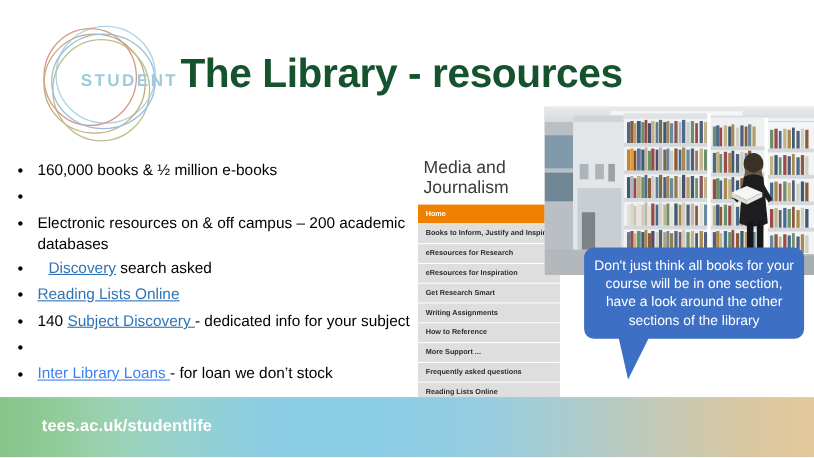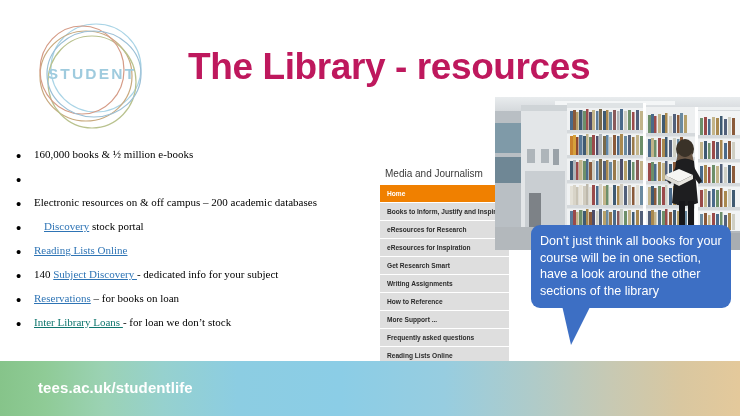--- a/index.html
+++ b/index.html
@@ -23,37 +23,37 @@
     top: 18px;
     width: 140px;
     height: 118px;
   }
   #logo svg { display: block; width: 140px; height: 118px; }
   .logo-text {
     position: absolute;
     left: 0;
     top: 46px;
     width: 140px;
-    text-align: center;
+    text-align: right;
     color: #9FCBDE;
     font-family: "Liberation Sans", sans-serif;
     font-weight: bold;
     font-size: 15.5px;
     letter-spacing: 2.2px;
     line-height: 19px;
   }
 
   
   #title {
     position: absolute;
-    left: 188px;
+    left: 164px;
     top: 46px;
     font-size: 37px;
     font-weight: bold;
-    color: #be185d;
+    color: #14532d;
     letter-spacing: -0.4px;
     white-space: nowrap;
     font-family: "Liberation Sans", sans-serif;
   }
 
   
   #bullets {
     position: absolute;
     left: 14px;
     top: 145px;
@@ -67,45 +67,44 @@
   .bullet-dot {
     width: 18px;
     min-width: 18px;
     color: #000;
     font-size: 15px;
     line-height: 21px;
     text-align: left;
     padding-left: 2px;
   }
   .bullet-text {
-    font-size: 11px;
+    font-size: 14px;
     line-height: 19px;
     color: #000000;
-    font-family: Liberation Serif, serif;
+    font-family: Liberation Sans, sans-serif;
   }
   .lnk {
     color: #2E74B5;
     text-decoration: underline;
   }
 
   
   #menu-panel {
     position: absolute;
     left: 380px;
     top: 137px;
     width: 129px;
     height: 219px;
     background: #ffffff;
   }
   #menu-title {
-    font-size: 10px;
+    font-size: 16px;
     color: #3a3a3a;
     padding: 7px 0 6px 5px;
     font-family: "Liberation Sans", sans-serif;
-    margin-top: 24px;
   }
   .menu-item {
     font-size: 6.6px;
     font-weight: bold;
     color: #2b2b2b;
     background: #dedede;
     border-bottom: 1px solid #ffffff;
     padding: 4px 4px 4px 7px;
     line-height: 9px;
     min-height: 9px;
@@ -145,20 +144,21 @@
     position: absolute;
     left: 0;
     top: 0;
     width: 200px;
     box-sizing: border-box;
     background: #3D6FC4;
     border-radius: 9px;
     color: #ffffff;
     font-size: 12.6px;
     line-height: 16.5px;
+    text-align: center;
     padding: 8px 9px 9px 9px;
     font-family: "Liberation Sans", sans-serif;
   }
 
   
   #banner {
     position: absolute;
     left: 0;
     bottom: 0;
     width: 740px;
@@ -214,37 +214,36 @@
       </div>
       <div class="bullet-row">
         <div class="bullet-dot">•</div>
       </div>
       <div class="bullet-row">
         <div class="bullet-dot">•</div>
         <div class="bullet-text"><span>Electronic resources on &amp; off campus – 200 academic databases</span></div>
       </div>
       <div class="bullet-row">
         <div class="bullet-dot">•</div>
-        <div class="bullet-text"><span class="lnk" style="color: rgb(46, 116, 181); margin-left: 10px;">Discovery</span><span> stock portal</span></div>
+        <div class="bullet-text"><span class="lnk" style="color: rgb(46, 116, 181); margin-left: 10px;">Discovery</span><span> search asked</span></div>
       </div>
       <div class="bullet-row">
         <div class="bullet-dot">•</div>
         <div class="bullet-text"><span class="lnk" style="color: rgb(46, 116, 181);">Reading Lists Online</span></div>
       </div>
       <div class="bullet-row">
         <div class="bullet-dot">•</div>
         <div class="bullet-text"><span>140 </span><span class="lnk" style="color: rgb(46, 116, 181);">Subject Discovery </span><span>- dedicated info for your subject</span></div>
       </div>
       <div class="bullet-row">
         <div class="bullet-dot">•</div>
-        <div class="bullet-text"><span class="lnk" style="color: rgb(46, 116, 181);">Reservations</span><span> – for books on loan</span></div>
-      </div>
-      <div class="bullet-row">
-        <div class="bullet-dot">•</div>
-        <div class="bullet-text"><span class="lnk" style="color: #0f766e;">Inter Library Loans </span><span>- for loan we don’t stock</span></div>
+      </div>
+      <div class="bullet-row">
+        <div class="bullet-dot">•</div>
+        <div class="bullet-text"><span class="lnk" style="color: #3b82f6;">Inter Library Loans </span><span>- for loan we don’t stock</span></div>
       </div>
     </div>
 
   <div id="menu-panel">
     <div id="menu-title">Media and Journalism</div>
     <div id="menu-items">
         <div class="menu-item active" style="background: rgb(240, 128, 0);">Home</div>
         <div class="menu-item">Books to Inform, Justify and Inspire</div>
         <div class="menu-item">eResources for Research</div>
         <div class="menu-item">eResources for Inspiration</div>

